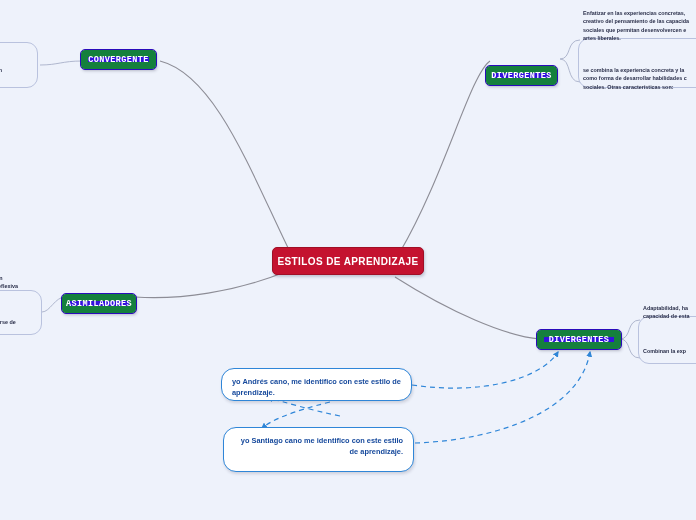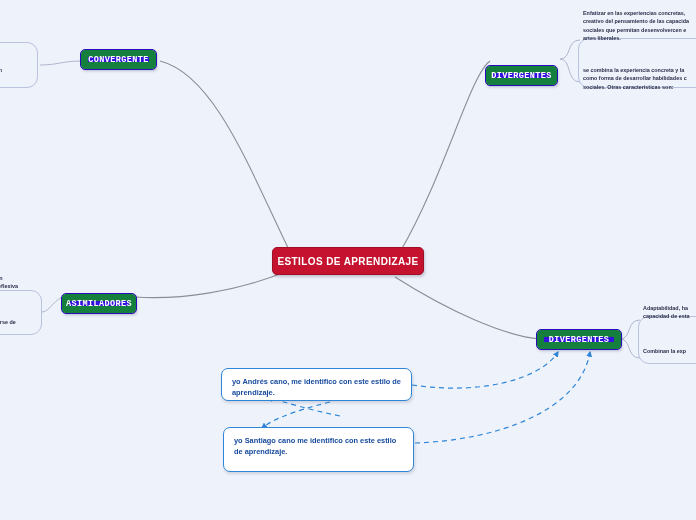--- a/index.html
+++ b/index.html
@@ -68,21 +68,21 @@
     color: #2a2f4a;
     font-weight: bold;
     z-index: 4;
     white-space: pre-line;
   }
   .comment {
     position: absolute;
     box-sizing: border-box;
     background: #ffffff;
     border: 1.3px solid #2f86d8;
-    border-radius: 7px;
+    border-radius: 13px;
     color: #16499c;
     font-size: 7.4px;
     font-weight: bold;
     line-height: 1.45;
     padding: 8px 10px;
     box-shadow: 1px 2px 3px rgba(60,60,90,0.18);
     z-index: 6;
     white-space: pre-line;
   }
 </style>
@@ -152,15 +152,15 @@
   <div class="node node-branch" style="left:81px; top:50px; width:75px; height:19px;">CONVERGENTE</div>
 
   <div class="node node-branch" style="left:486px; top:50px; width:71px; height:19px;margin-top:16px;">DIVERGENTES</div>
 
   <div class="node node-branch" style="left:62px; top:294px; width:74px; height:19px;">ASIMILADORES</div>
 
   <div class="node node-branch" style="left:537px; top:330px; width:84px; height:19px;">DIVERGENTES</div>
 
   <div class="comment" style="left:221px; top:368px; width:191px; height:33px;">yo Andrés cano, me identifico con este estilo de aprendizaje.</div>
 
-  <div class="comment" style="left:223px; top:427px; width:191px; height:45px;">yo Santiago cano me identifico con este estilo de aprendizaje.</div>
+  <div class="comment" style="left:223px; top:427px; width:191px; height:45px;text-align:right;">yo Santiago cano me identifico con este estilo de aprendizaje.</div>
 
 </div>
 
 </body></html>

